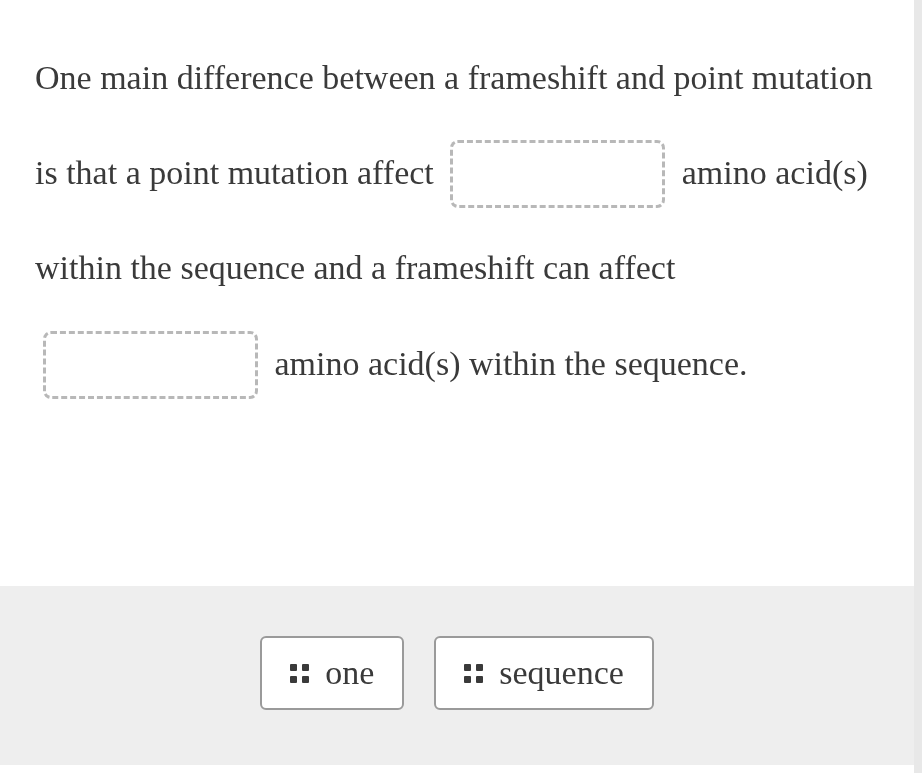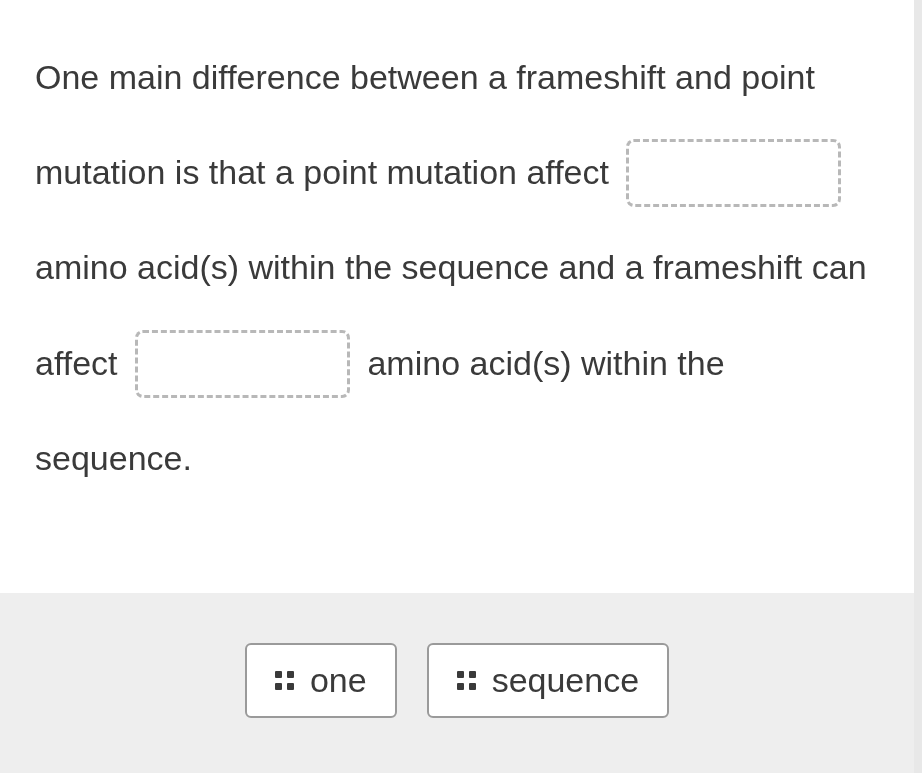--- a/index.html
+++ b/index.html
@@ -1,18 +1,19 @@
 <!DOCTYPE html>
 <html><head>
   <meta charset="utf-8">
   <style>
     * {
       margin: 0;
       padding: 0;
       box-sizing: border-box;
+      font-family: Liberation Serif, serif;
     }
     body {
       font-family: -apple-system, BlinkMacSystemFont, "Helvetica Neue", Arial, sans-serif;
       background: #ffffff;
       width: 922px;
       height: 773px;
       position: relative;
     }
     .question-area {
       padding: 30px 35px 50px 35px;
@@ -38,21 +39,21 @@
       position: relative;
       top: -2px;
     }
     .options-area {
       background: #eeeeee;
       padding: 50px 0 55px 0;
       display: flex;
       justify-content: center;
       gap: 30px;
       position: absolute;
-      bottom: 0;
+      bottom: 8px;
       left: 0;
       right: 8px;
     }
     .option-tile {
       background: #ffffff;
       border: 2px solid #9a9a9a;
       border-radius: 6px;
       padding: 16px 28px;
       display: flex;
       align-items: center;

